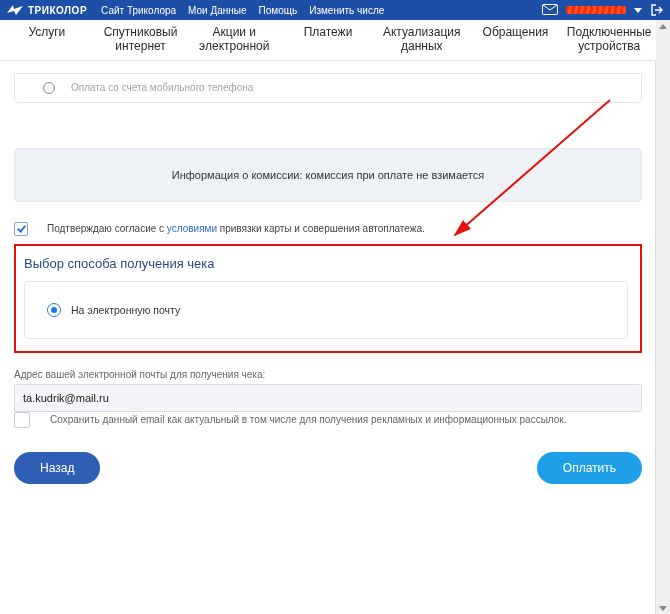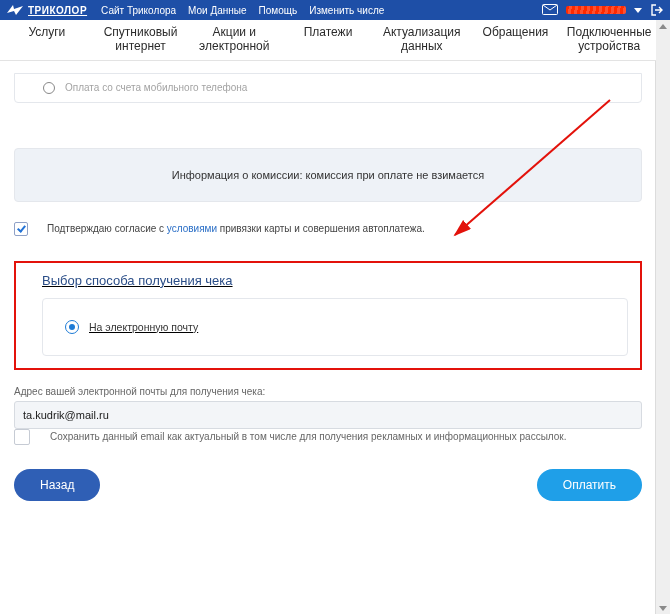--- a/index.html
+++ b/index.html
@@ -21,21 +21,20 @@
     height: 20px;
     padding: 0 6px;
     position: relative;
   }
   .brand {
     display: flex;
     align-items: center;
     gap: 4px;
     font-weight: bold;
     letter-spacing: 0.5px;
-    text-decoration: underline;
   }
   .brand svg { flex: none; }
   .top-links { display: flex; gap: 12px; margin-left: 14px; }
   .top-links span { cursor: pointer; }
   .top-right { margin-left: auto; display:flex; align-items:center; gap:8px; }
   .mail-ic { color:#fff; }
   .scribble {
     width: 60px; height: 8px;
     border-radius: 2px;
     background: repeating-linear-gradient(100deg,#ff2a00 0 3px,#ff5030 3px 6px);
@@ -73,21 +72,21 @@
     border-top-left-radius:0;
     border-top-right-radius:0;
     height:28px;
     position:relative;
   }
   .radio-placeholder {
     position:absolute; left:28px; top:8px;
     width:10px;height:10px;border:1px solid #888;border-radius:50%;
   }
   .trunc-text {
-    position:absolute; left:50px; top:8px;
+    position:absolute; left:56px; top:8px;
     font-size:10px; color:#555;
     filter: blur(0.6px);
     opacity:0.55;
   }
 
   .info-box {
     background:#eef2f7;
     border:1px solid #e4e7ec;
     border-radius:4px;
     text-align:center;
@@ -113,23 +112,22 @@
   }
   .chk.checked::after{
     content:""; width:3px;height:6px;border:solid #2373d6;border-width:0 2px 2px 0;
     transform:rotate(40deg); margin-top:-2px;
   }
   .agree-row .link { color:#2a6ec6; }
 
   
   .receipt-block {
     border:2px solid #e3120b;
-    margin-top:25px;
-    padding:10px 12px 12px 26px;
-    text-decoration:underline;
+    margin-top:8px;
+    padding:10px 12px 12px 8px;
   }
   .receipt-title {
     font-size:13px;
     color:#2a4d87;
     font-weight:500;
     margin-bottom:10px;
   }
   .receipt-card {
     border:1px solid #e4e7ec;
     border-radius:4px;

